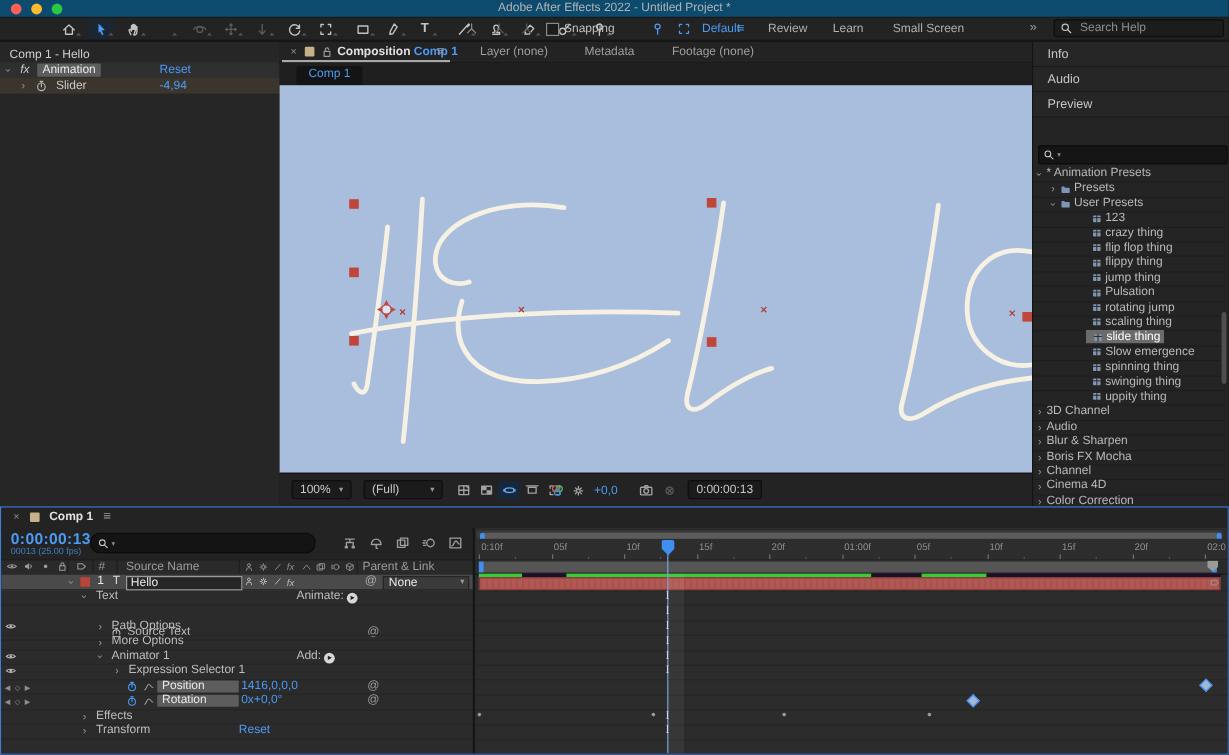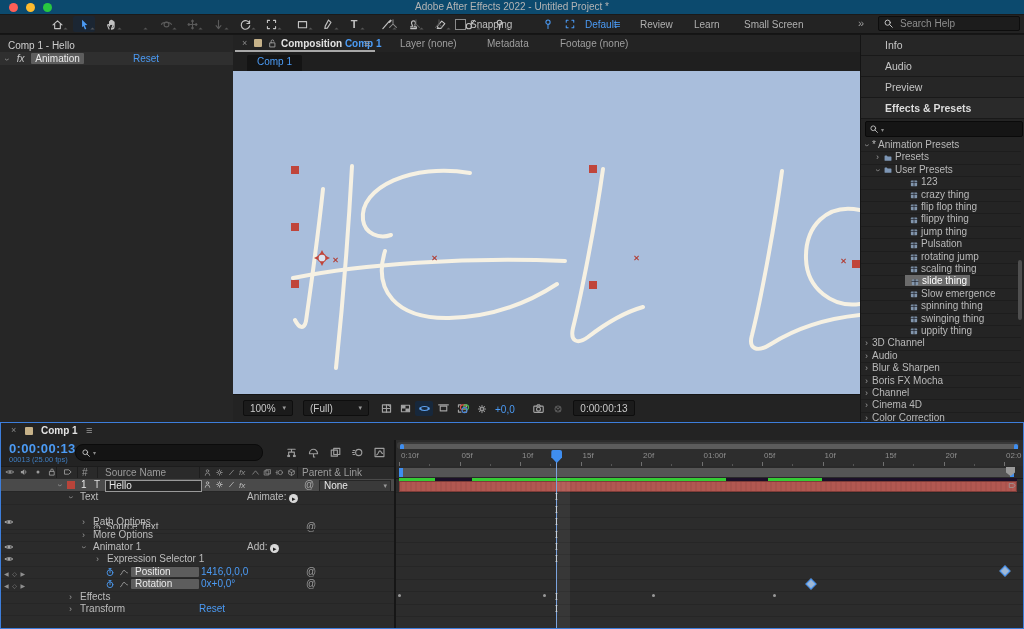--- a/index.html
+++ b/index.html
@@ -53,21 +53,21 @@
   .sb-chip{position:absolute;top:5px;height:16px;background:#1b1b1b;border:1px solid #0e0e0e;border-radius:2px;display:flex;align-items:center;gap:5px;padding:0 6px;box-sizing:border-box;color:#c9c9c9}
   .sb-ic{position:absolute;top:6px;width:18px;height:15px;display:flex;align-items:center;justify-content:center;color:#a2a2a2;border-radius:2px}
   .sb-ic.on{color:#5ea2f0;background:#17283c}
   .handle{position:absolute;width:8px;height:8px;background:#c0453b}
   .xmark{position:absolute;width:6px;height:6px}
   .xmark::before,.xmark::after{content:"";position:absolute;left:2.5px;top:0;width:1.2px;height:6px;background:#b23a30}
   .xmark::before{transform:rotate(45deg)}.xmark::after{transform:rotate(-45deg)}
   
   #right-panel{left:860px;top:35px;width:164px;height:387px;background:#242424;border-left:1px solid #141414}
   .rp-header{position:absolute;left:0;width:164px;height:20px;background:#262626;border-bottom:1px solid #191919;line-height:20px;color:#c6c6c6;font-size:10.5px}
-  .rp-header span{margin-left:24px}
+  .rp-header span{margin-left:12px}
   #ep-search{position:absolute;left:4px;top:86px;width:150px;height:14px;background:#151515;border:1px solid #0a0a0a;border-radius:2px;display:flex;align-items:center;padding:0 3px;gap:2px}
   #ep-search input{background:transparent;border:0;outline:0;width:120px}
   .tree-row{position:absolute;left:0;width:160px;height:12.4px;line-height:12.4px;color:#b9b9b9;border-bottom:1px solid rgba(0,0,0,.18);white-space:nowrap}
   .tree-row .lbl{vertical-align:top}
   .sel-chip{background:#6b6b6b;color:#fff;padding:0 3px 0 1px}
   #ep-scroll{left:1018px;top:260px;width:4px;height:60px;background:#4f4f4f;border-radius:2px}
   
   #timeline{left:0;top:422px;width:1022px;height:205px;background:#2b2b2b;border:1px solid #3d7edb;overflow:hidden}
   #tl-tabbar{left:0;top:0;width:1022px;height:17px;background:#232323;border-bottom:1px solid #101010}
   #tl-header{left:0;top:17px;width:393px;height:26px;background:#232323}
@@ -293,20 +293,31 @@
     <div class="underline" style="left:75px;width:150px"></div>
   </div>
   <div class="abs" id="ec-panel">
     <div class="ec-row" style="top:4px;color:#cfcfcf"><span style="margin-left:8px">Comp 1 - Hello</span></div>
     <div class="ec-row" style="top:17px;background:#2f2f2f">
       <span class="chev down" style="margin-left:5px">›</span>
       <span class="fxtext" style="margin-left:6px">fx</span>
       <span class="chip" style="margin-left:4px">Animation</span>
       <span class="abs blue" style="left:133px">Reset</span>
     </div>
+    <div class="ec-row" style="top:30px;background:#3b352d">
+      <span class="chev" style="margin-left:18px">›</span>
+      <span class="ic" style="margin-left:5px;color:#b5b5b5" id="ec-sw">
+          <svg viewBox="0 0 16 16" width="11" height="11" fill="none" stroke="currentColor" stroke-width="1.4" stroke-linecap="round" stroke-linejoin="round">
+            <circle cx="8" cy="9.2" r="4.6"></circle>
+            <path d="M8,9.2 V6.2 M6.3,2.6 H9.7 M8,2.6 V4.4"></path>
+          </svg>
+        </span>
+      <span style="margin-left:4px">Slider</span>
+      <span class="abs blue" style="left:133px">-4,94</span>
+    </div>
   </div>
 
   <div class="abs tabbar" id="viewer-tabs">
     <span class="abs close-glyph" style="left:9px;top:3px">×</span>
     <span class="abs locksq" style="left:21px;top:4px;background:#c6b289"></span>
     <span class="abs ic" style="left:34px;top:3px;color:#9a9a9a" id="vw-lock">
         <svg viewBox="0 0 16 16" width="11" height="11" fill="none" stroke="currentColor" stroke-width="1.4" stroke-linecap="round" stroke-linejoin="round">
           <rect x="4.5" y="7" width="7" height="6"></rect>
           <path d="M6,7 V5 a2,2 0 0 1 4,-.4"></path>
         </svg>
@@ -425,24 +436,20 @@
       <span>0:00:00:13</span>
     </div>
   </div>
 
   <div class="abs" id="right-panel">
     <div id="rp-host">
         <div class="rp-header" style="top:0px"><span>Info</span></div>
         <div class="rp-header" style="top:21px"><span>Audio</span></div>
         <div class="rp-header" style="top:42px"><span>Preview</span></div>
       </div>
-    <div class="rp-header" style="top:63px;background:#2a2a2a">
-      <span style="font-weight:bold;color:#dcdcdc">Effects &amp; Presets</span>
-      <span class="abs menu-glyph" style="left:150px;top:0">≡</span>
-    </div>
     <div id="ep-search">
       <span class="ic" id="ep-ic">
           <svg viewBox="0 0 16 16" width="10" height="10" fill="none" stroke="currentColor" stroke-width="1.4" stroke-linecap="round" stroke-linejoin="round">
             <circle cx="6.8" cy="6.8" r="3.8"></circle>
             <path d="M9.6,9.6 L13.5,13.5"></path>
           </svg>
         </span>
       <span style="color:#8a8a8a;font-size:6px">▾</span>
       <input style="">
     </div>

